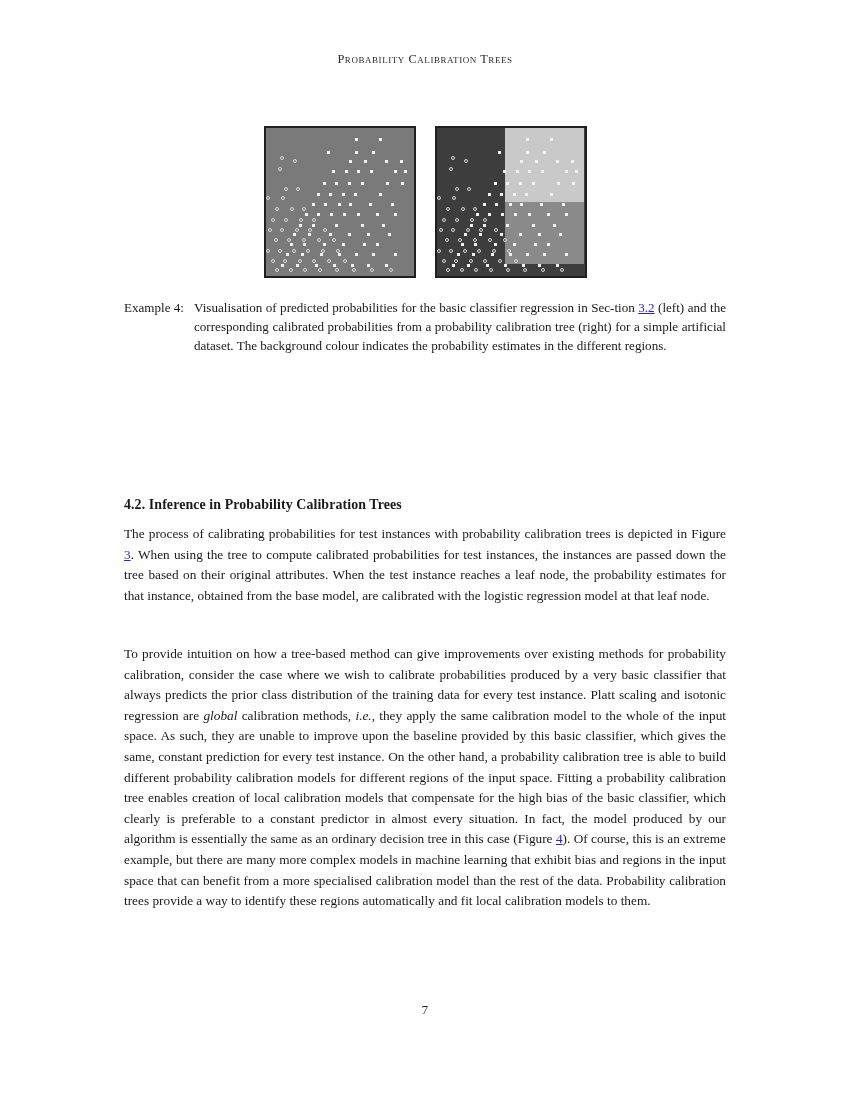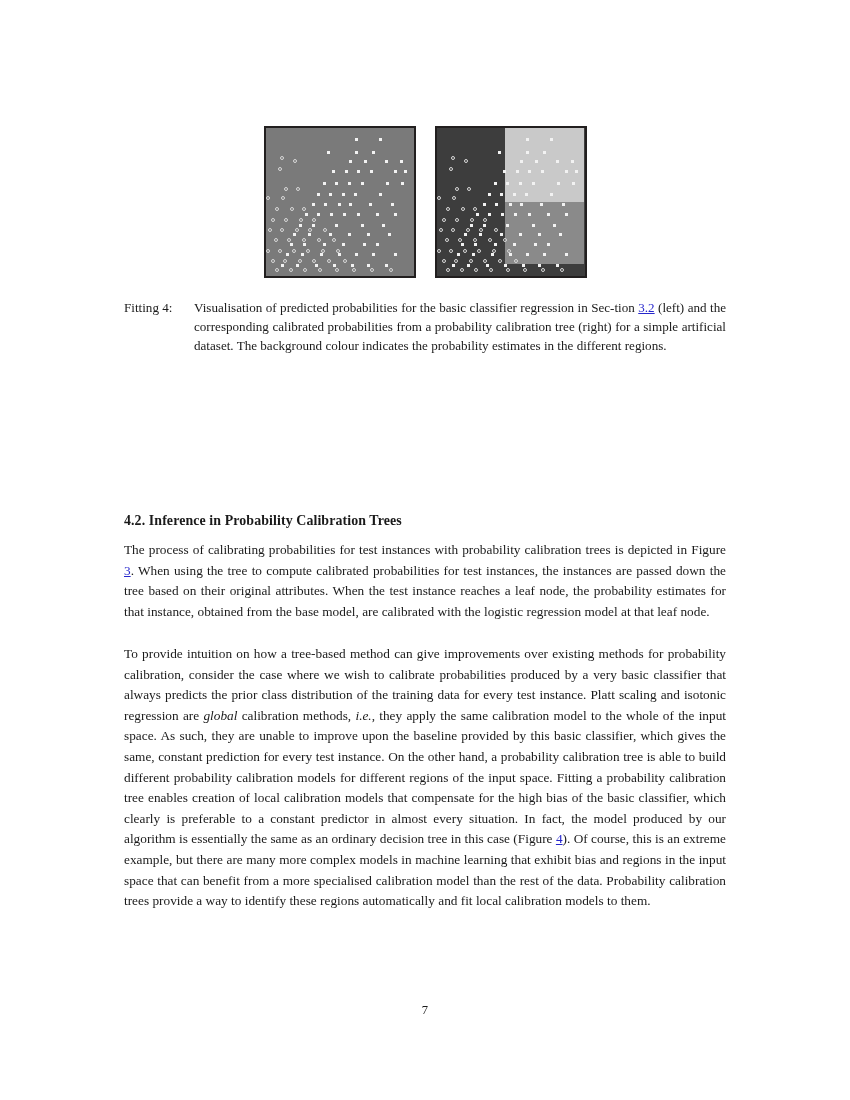--- a/index.html
+++ b/index.html
@@ -138,20 +138,21 @@
     width: 850px;
     text-align: center;
     font-size: 12.6px;
   }
 </style>
 </head>
 <body>
 
 <div class="page">
 
+  <div class="running-head">Probability Calibration Trees</div>
 
   <div class="figure-block">
     <div class="figure-panels">
 
       <div class="panel" id="panel-left">
         <div class="panel-bg" id="bg-left" style="background: rgb(122, 122, 122);">
             <div class="pt sq" style="left: calc(62% - 2px); top: calc(8% - 2px);"></div>
             <div class="pt sq" style="left: calc(78% - 2px); top: calc(8% - 2px);"></div>
             <div class="pt sq" style="left: calc(43% - 2px); top: calc(17% - 2px);"></div>
             <div class="pt sq" style="left: calc(62% - 2px); top: calc(17% - 2px);"></div>
@@ -388,26 +389,26 @@
             <div class="pt ci" style="left: calc(60% - 2px); top: calc(96% - 2px);"></div>
             <div class="pt ci" style="left: calc(72% - 2px); top: calc(96% - 2px);"></div>
             <div class="pt ci" style="left: calc(85% - 2px); top: calc(96% - 2px);"></div>
           </div>
       </div>
 
     </div>
   </div>
 
   <div class="caption">
-    <span class="cap-label">Fitting 4:</span>
+    <span class="cap-label">Example 4:</span>
     <span class="cap-body"><span>Visualisation of predicted probabilities for the basic classifier regression in Sec-tion </span><a class="lnk" href="#">3.2</a><span> (left) and the corresponding calibrated probabilities from a probability calibration tree (right) for a simple artificial dataset.  The background colour indicates the probability estimates in the different regions.</span></span>
   </div>
 
 
-  <div class="body-col" style="top:511px;">
+  <div class="body-col" style="top:495px;">
     <h2 class="sec-head">4.2.  Inference in Probability Calibration Trees</h2>
     <p class="para" style="margin-top:9px;"><span>The process of calibrating probabilities for test instances with probability calibration trees is depicted in Figure </span><a class="lnk" href="#">3</a><span>.  When using the tree to compute calibrated probabilities for test instances, the instances are passed down the tree based on their original attributes. When the test instance reaches a leaf node, the probability estimates for that instance, obtained from the base model, are calibrated with the logistic regression model at that leaf node.</span></p>
   </div>
 
   <div class="body-col" style="top:635px;">
     <p class="para" style="margin-top:9px;"><span>To provide intuition on how a tree-based method can give improvements over existing methods for probability calibration, consider the case where we wish to calibrate probabilities produced by a very basic classifier that always predicts the prior class distribution of the training data for every test instance. Platt scaling and isotonic regression are </span><span class="ital">global</span><span> calibration methods, </span><span class="ital">i.e.</span><span>, they apply the same calibration model to the whole of the input space. As such, they are unable to improve upon the baseline provided by this basic classifier, which gives the same, constant prediction for every test instance.  On the other hand, a probability calibration tree is able to build different probability calibration models for different regions of the input space. Fitting a probability calibration tree enables creation of local calibration models that compensate for the high bias of the basic classifier, which clearly is preferable to a constant predictor in almost every situation. In fact, the model produced by our algorithm is essentially the same as an ordinary decision tree in this case (Figure </span><a class="lnk" href="#">4</a><span>).  Of course, this is an extreme example, but there are many more complex models in machine learning that exhibit bias and regions in the input space that can benefit from a more specialised calibration model than the rest of the data. Probability calibration trees provide a way to identify these regions automatically and fit local calibration models to them.</span></p>
   </div>
 
   <div class="folio">7</div>
 

